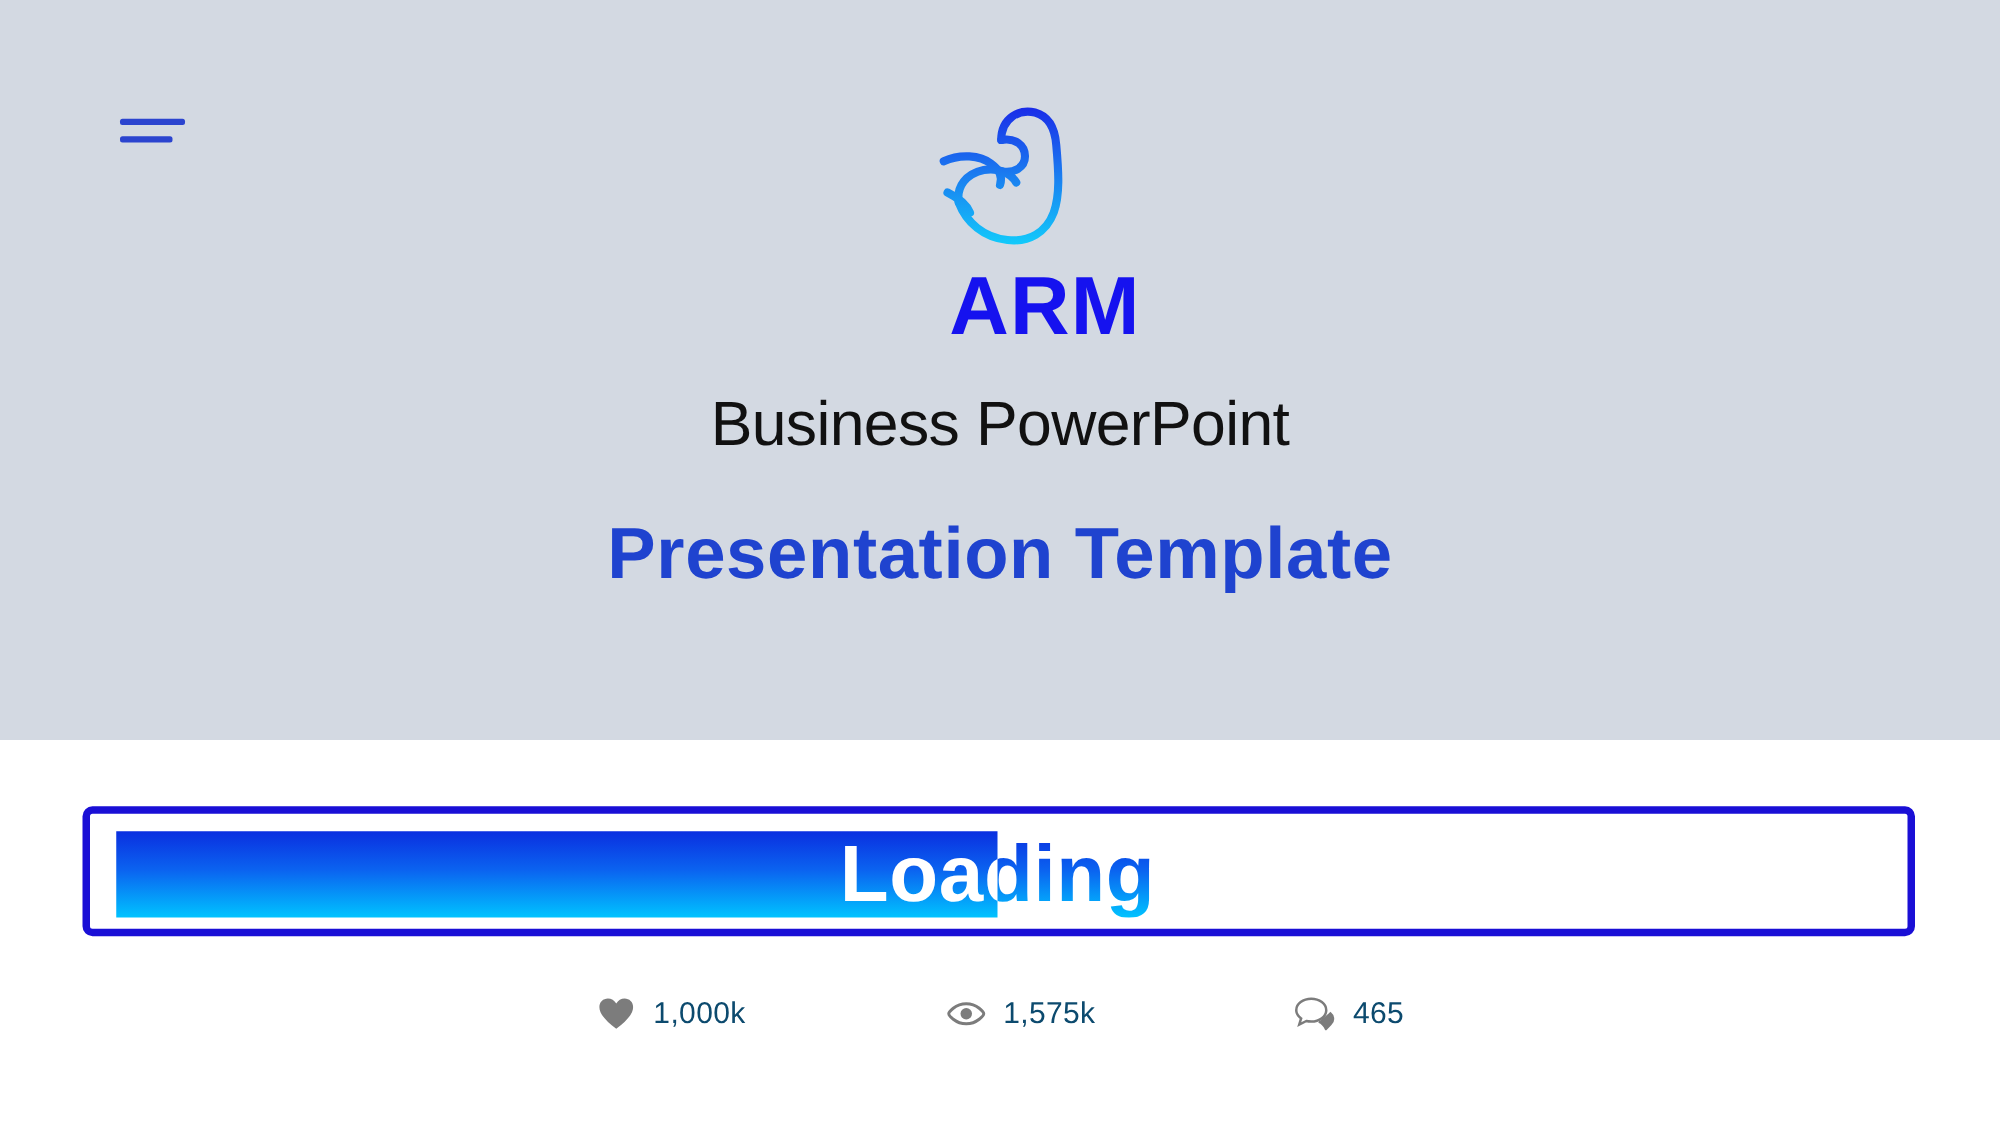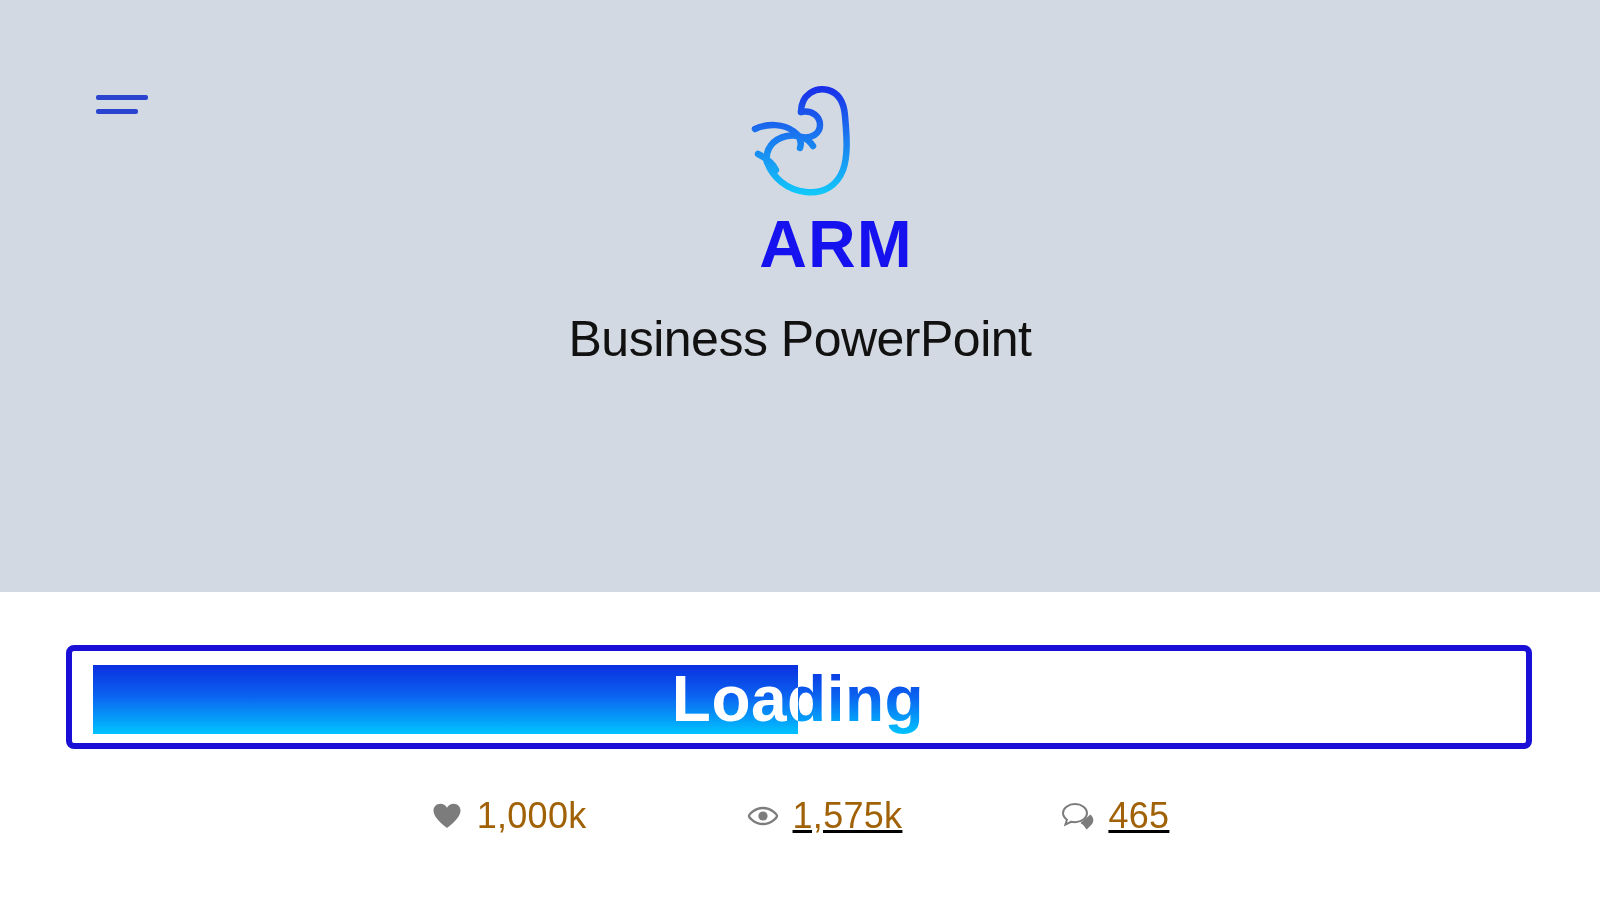--- a/index.html
+++ b/index.html
@@ -162,33 +162,33 @@
     width: 1600px;
     display: flex;
     justify-content: center;
     align-items: center;
   }
   .stat {
     display: flex;
     align-items: center;
     gap: 14px;
   }
-  .stat + .stat { margin-left: 160px; text-decoration: underline; }
+  .stat + .stat { margin-left: 160px; }
   .stat-icon {
     width: 32px;
     height: 32px;
     display: flex;
     align-items: center;
     justify-content: center;
     color: #7c7c7c;
   }
   .stat-icon svg { display: block; }
   .stat-value {
-    font-size: 36px;
-    color: #a16207;
+    font-size: 24px;
+    color: #0c4a6e;
     font-weight: 400;
     letter-spacing: 0.3px;
   }
 </style>
 </head>
 <body>
 
 <div class="page">
 
   <div class="hero">
@@ -212,20 +212,21 @@
           <path d="M61 30 C 72 28, 80 34, 80 43 C 80 52, 71 57, 61 55"></path>
           <path d="M15 47 C 28 41, 44 42, 53 49 C 60 54, 62 60, 60 66"></path>
           <path d="M27 80 C 25 67, 33 57, 47 54 C 58 52, 68 56, 73 64"></path>
           <path d="M18 72 C 26 76, 33 81, 36 88"></path>
         </g>
       </svg>
     </div>
 
     <div class="brand-name">ARM</div>
     <div class="hero-title">Business PowerPoint</div>
+    <div class="hero-subtitle">Presentation Template</div>
   </div>
 
   <div class="progress-wrap">
     <div class="progress-track">
       <div class="progress-fill" style="width: 705px;"></div>
       <div class="progress-label base">Loading</div>
       <div class="progress-label knockout" style="clip-path: inset(0px 705px 0px 0px);">Loading</div>
     </div>
   </div>
 

